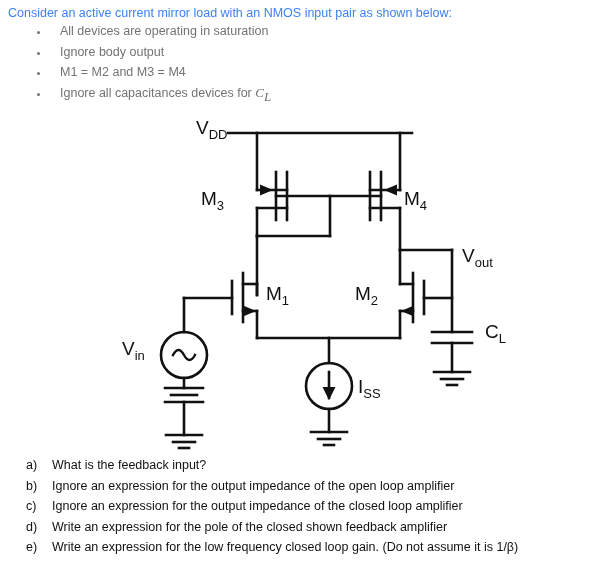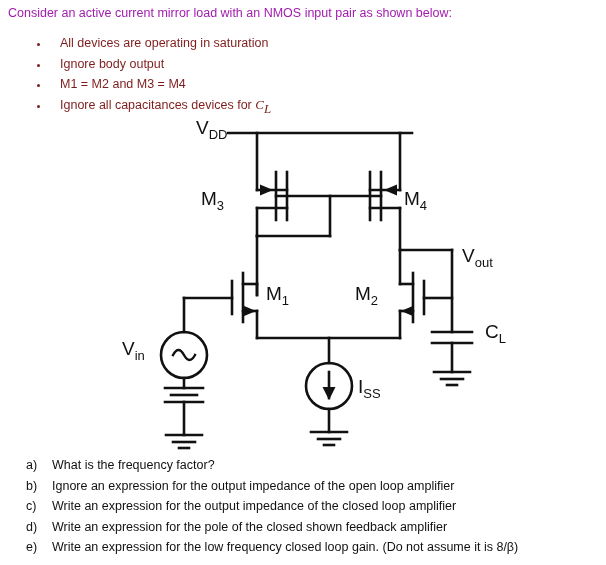--- a/index.html
+++ b/index.html
@@ -19,33 +19,33 @@
     position: relative;
     width: 606px;
     height: 565px;
   }
   .intro {
     position: absolute;
     left: 8px;
     top: 5px;
     font-size: 12.5px;
     line-height: 16px;
-    color: #a21caf;
+    color: #3b82f6;
     white-space: nowrap;
   }
   ul.assumptions {
     position: absolute;
     left: 32px;
-    top: 33px;
+    top: 21px;
     margin: 0;
     padding: 0 0 0 18px;
     list-style: disc;
     font-size: 12.5px;
     line-height: 20.5px;
-    color: #7f1d1d;
+    color: #737373;
   }
   ul.assumptions li {
     padding-left: 10px;
   }
   ul.assumptions li::marker {
     font-size: 11px;
   }
   .ital {
     font-family: "Liberation Serif", serif;
     font-style: italic;
@@ -217,33 +217,33 @@
     <text class="lbl" x="462" y="152" text-anchor="start"><tspan>V</tspan><tspan class="lbl-sub" dy="5">out</tspan></text>
 
     <text class="lbl" x="485" y="228" text-anchor="start"><tspan>C</tspan><tspan class="lbl-sub" dy="5">L</tspan></text>
 
     <text class="lbl" x="358" y="283" text-anchor="start"><tspan>I</tspan><tspan class="lbl-sub" dy="5">SS</tspan></text>
   </svg>
 
   <div class="questions">
     <div class="q-row">
       <span class="q-mark">a)</span>
-      <span class="q-text">What is the frequency factor?</span>
+      <span class="q-text">What is the feedback input?</span>
     </div>
     <div class="q-row">
       <span class="q-mark">b)</span>
       <span class="q-text">Ignore an expression for the output impedance of the open loop amplifier</span>
     </div>
     <div class="q-row">
       <span class="q-mark">c)</span>
-      <span class="q-text">Write an expression for the output impedance of the closed loop amplifier</span>
+      <span class="q-text">Ignore an expression for the output impedance of the closed loop amplifier</span>
     </div>
     <div class="q-row">
       <span class="q-mark">d)</span>
       <span class="q-text">Write an expression for the pole of the closed shown feedback amplifier</span>
     </div>
     <div class="q-row">
       <span class="q-mark">e)</span>
-      <span class="q-text">Write an expression for the low frequency closed loop gain. (Do not assume it is 8/β)</span>
+      <span class="q-text">Write an expression for the low frequency closed loop gain. (Do not assume it is 1/β)</span>
     </div>
   </div>
 
 </div>
 
 </body></html>

